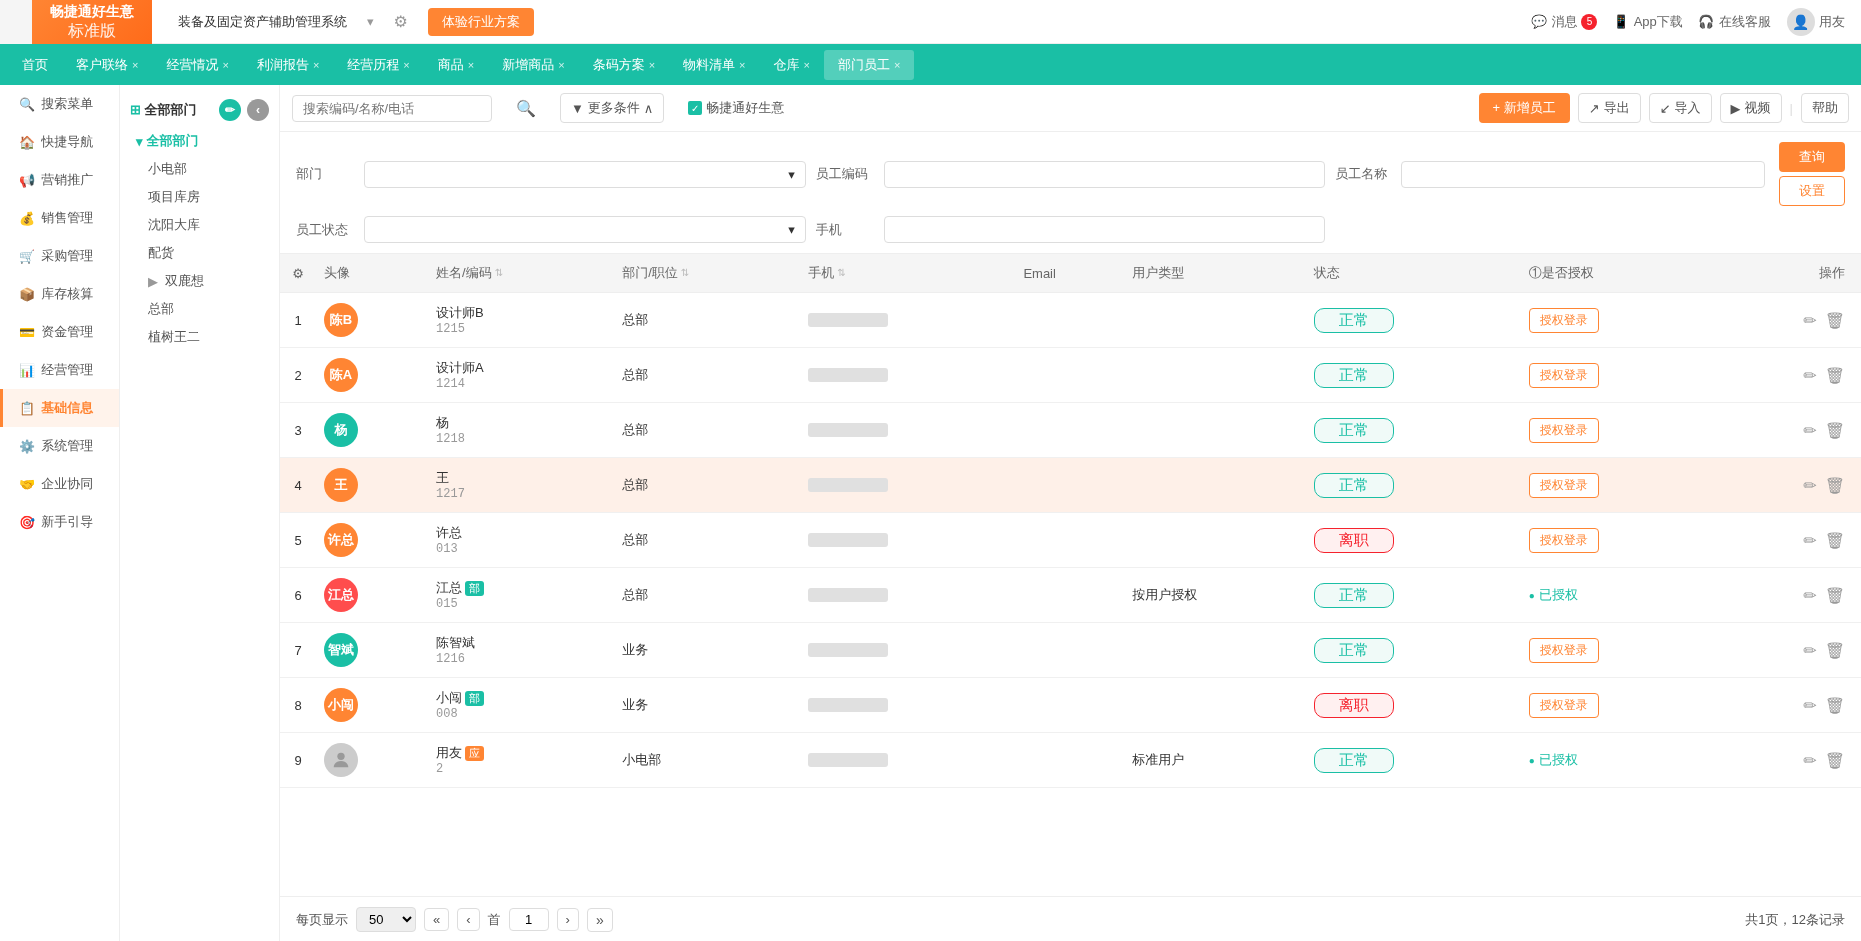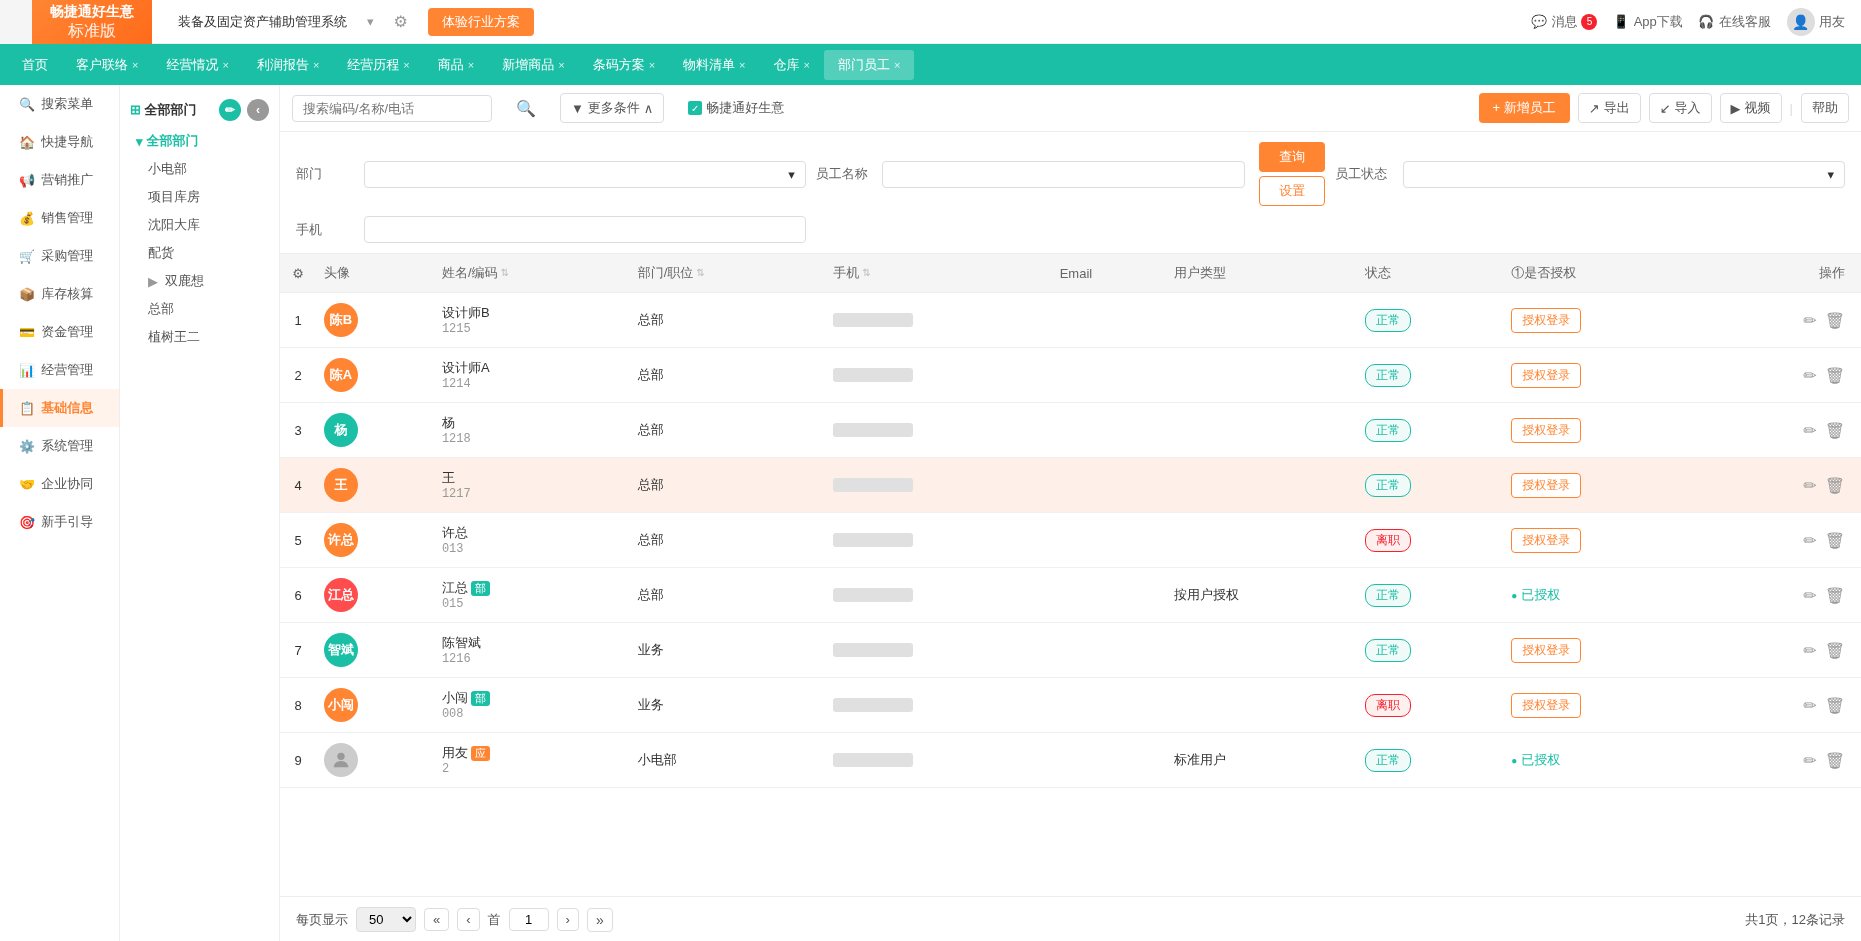--- a/index.html
+++ b/index.html
@@ -148,22 +148,22 @@
     }
     tbody tr.highlighted { background: #fef0e8; }
 
     .avatar {
       width: 34px; height: 34px; border-radius: 50%;
       display: flex; align-items: center; justify-content: center;
       color: #fff; font-size: 13px; font-weight: bold; flex-shrink: 0;
     }
 
     .status-badge {
-      display: inline-block; padding: 2px 10px; border-radius: 10px;
-      font-size: 12px;
+      display: inline-block; padding: 2px 24px; border-radius: 10px;
+      font-size: 15px;
     }
     .status-normal { background: #f0faf8; color: #1abfa5; border: 1px solid #1abfa5; }
     .status-resigned { background: #fff0f0; color: #f5222d; border: 1px solid #f5222d; }
 
     .auth-btn {
       border: 1px solid #ff8533; color: #ff8533; background: #fff;
       border-radius: 4px; padding: 3px 10px; cursor: pointer; font-size: 12px;
     }
     .auth-granted { color: #1abfa5; font-size: 13px; display: flex; align-items: center; gap: 4px; }
     .auth-granted::before { content: "●"; font-size: 10px; }
@@ -406,20 +406,24 @@
         </div>
       </div>
 
       <div class="filter-form">
         <div class="filter-row">
           <span class="filter-label">部门</span>
           <div class="filter-select">
             <span></span>
               <span>▾</span>
           </div>
+        </div>
+        <div class="filter-row">
+          <span class="filter-label">员工编码</span>
+          <input class="filter-text-input" type="text" style="">
         </div>
         <div class="filter-row" style="justify-content:flex-end; gap:6px;">
           <span class="filter-label">员工名称</span>
           <input class="filter-text-input" type="text" style="">
           <div style="display:flex; flex-direction:column; gap:4px; margin-left:8px;">
             <button class="query-btn">查询</button>
             <button class="set-btn">设置</button>
           </div>
         </div>
         <div class="filter-row">

